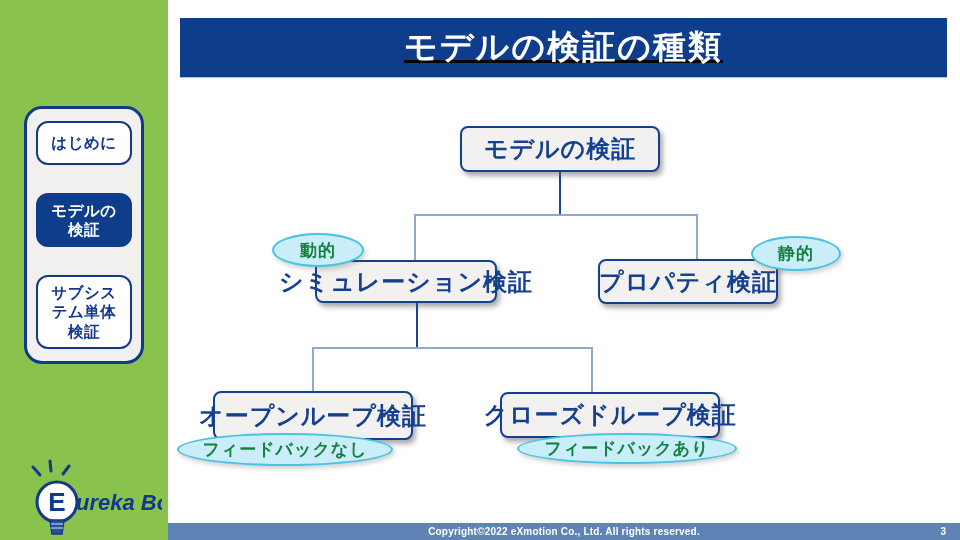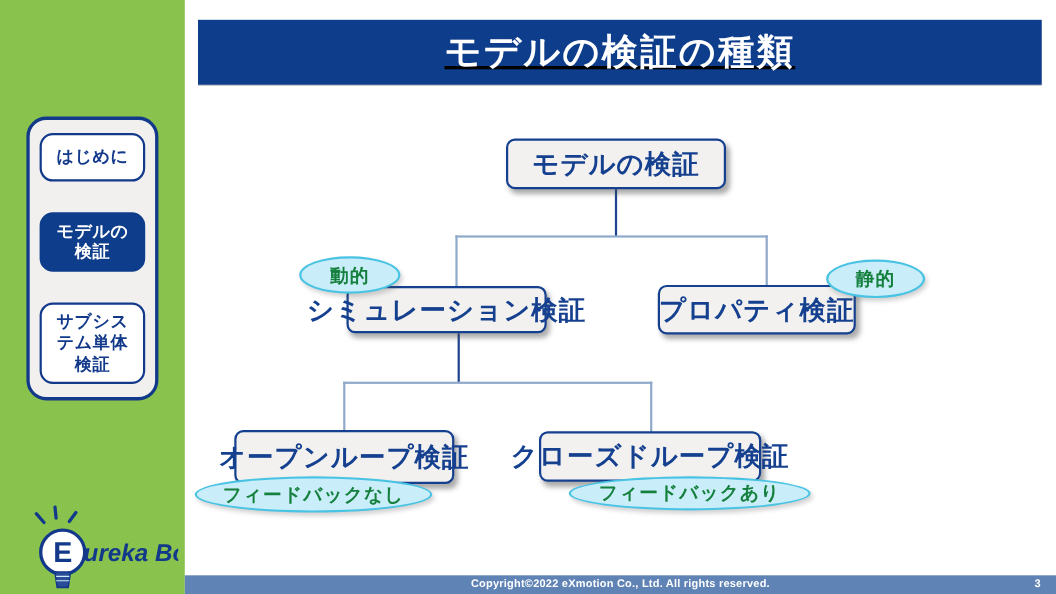--- a/index.html
+++ b/index.html
@@ -53,21 +53,21 @@
     background:#f2f1ef;border:2.5px solid #14408f;border-radius:8px;
     color:#14408f;font-size:24px;letter-spacing:1px;white-space:nowrap;
     display:flex;align-items:center;justify-content:center;
     box-shadow:3px 4px 5px rgba(70,70,70,.45);
     z-index:2;
   }
   .node-root   {left:460px;top:126px;width:200px;height:46px;}
   .node-sim    {left:315px;top:260px;width:182px;height:43px;}
   .node-prop   {left:598px;top:259px;width:180px;height:45px;}
   .node-open   {left:213px;top:391px;width:200px;height:49px;}
-  .node-closed {left:490px;top:392px;width:202px;height:46px;}
+  .node-closed {left:500px;top:392px;width:220px;height:46px;}
   .edge{position:absolute;z-index:1;}
   .edge.dark {background:#1c4390;}
   .edge.light{background:#8fa9ca;}
   .e-c1v {left:559px;top:172px;width:2px;height:43px;}
   .e-c1h {left:414px;top:214px;width:284px;height:2px;}
   .e-c1vl{left:414px;top:214px;width:2px;height:47px;}
   .e-c1vr{left:696px;top:214px;width:2px;height:46px;}
   .e-c2v {left:416px;top:303px;width:2px;height:45px;}
   .e-c2h {left:312px;top:347px;width:281px;height:2px;}
   .e-c2vl{left:312px;top:347px;width:2px;height:45px;}

